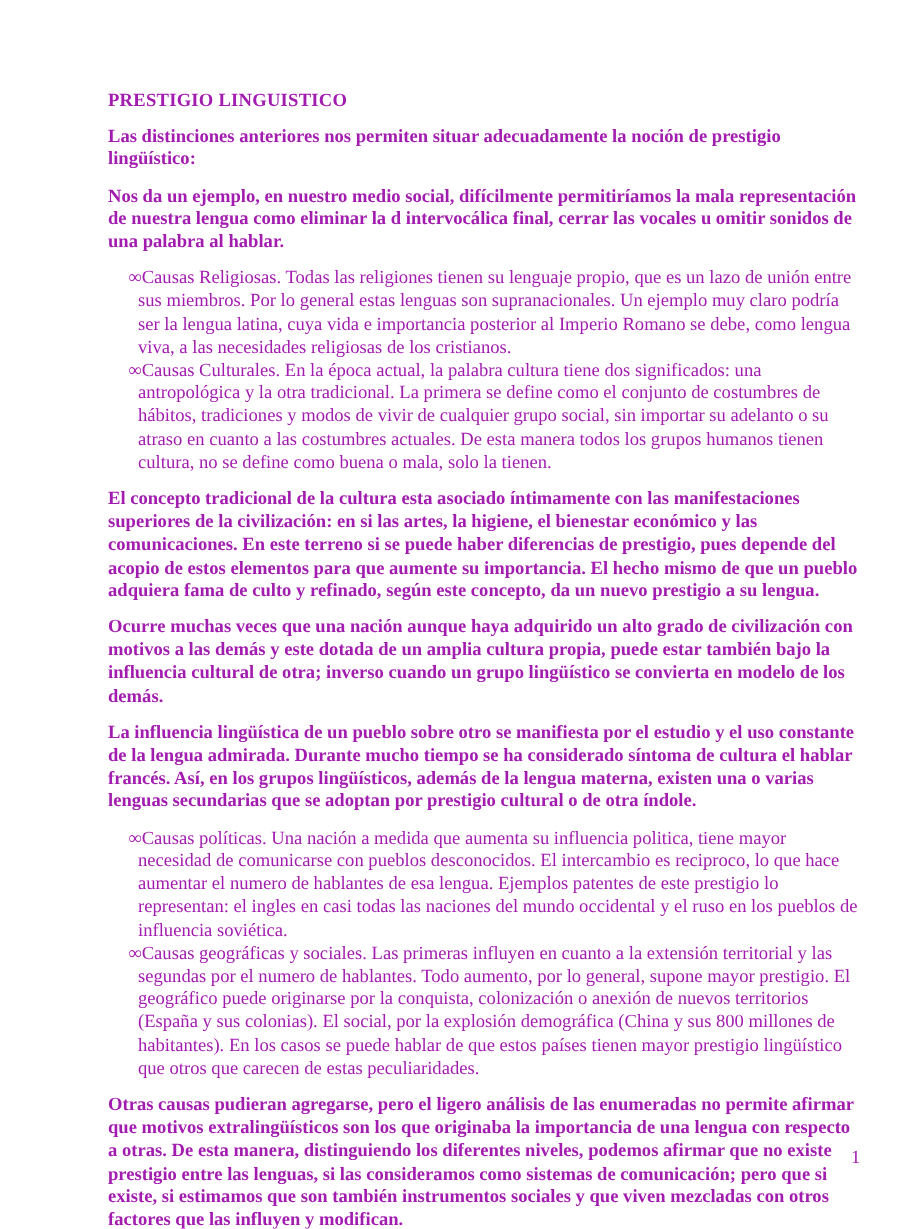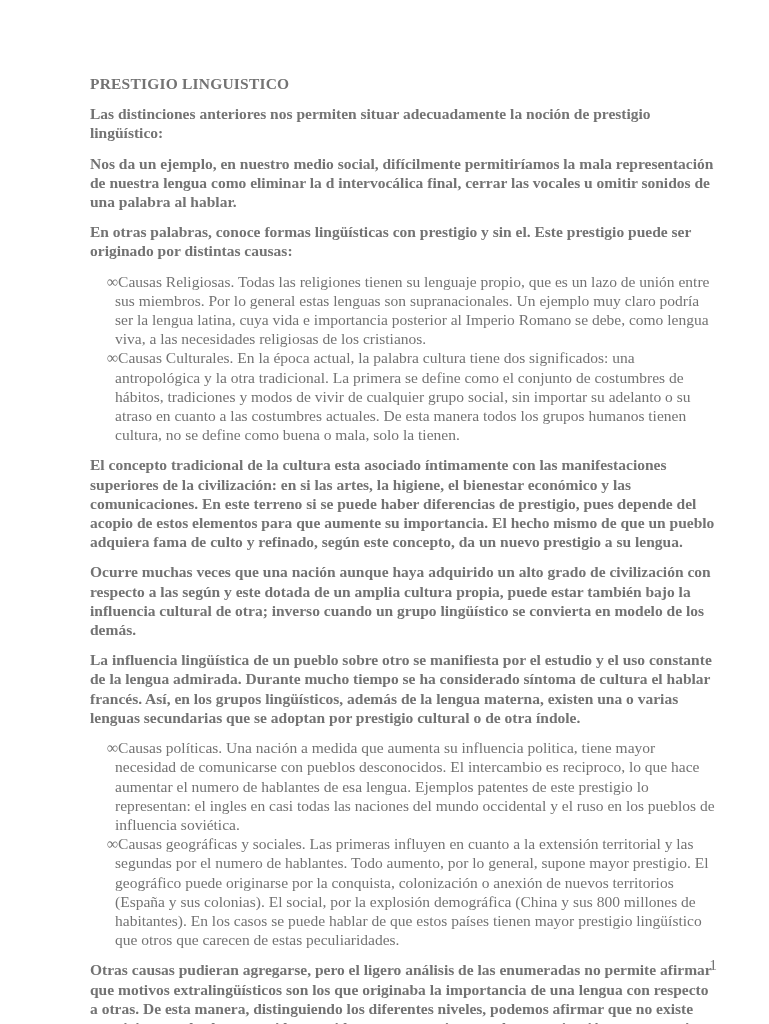--- a/index.html
+++ b/index.html
@@ -7,21 +7,21 @@
     padding: 0;
     background: #ffffff;
   }
   .page {
     position: relative;
     width: 769px;
     height: 1024px;
     background: #ffffff;
     overflow: hidden;
     font-family: "Liberation Serif", serif;
-    color: #737373;
+    color: #a21caf;
   }
   .content {
     position: absolute;
     left: 90px;
     top: 74px;
     width: 627px;
     font-size: 15.5px;
     line-height: 19.2px;
     text-align: left;
   }
@@ -59,34 +59,33 @@
 
 <div class="page">
   <div class="content">
 
     <div class="block doc-title">PRESTIGIO LINGUISTICO</div>
 
     <p class="block">Las distinciones anteriores nos permiten situar adecuadamente la noción de prestigio lingüístico:</p>
 
     <p class="block">Nos da un ejemplo, en nuestro medio social, difícilmente permitiríamos la mala representación de nuestra lengua como eliminar la d intervocálica final, cerrar las vocales u omitir sonidos de una palabra al hablar.</p>
 
-    <p class="block">En otras palabras, conoce formas lingüísticas con prestigio y sin el. Este prestigio puede ser originado por distintas causas:</p>
 
     <div class="blist">
       <div class="li">
         <span class="bullet">∞</span><span>Causas Religiosas. Todas las religiones tienen su lenguaje propio, que es un lazo de unión entre sus miembros. Por lo general estas lenguas son supranacionales. Un ejemplo muy claro podría ser la lengua latina, cuya vida e importancia posterior al Imperio Romano se debe, como lengua viva, a las necesidades religiosas de los cristianos.</span>
       </div>
       <div class="li">
         <span class="bullet">∞</span><span>Causas Culturales. En la época actual, la palabra cultura tiene dos significados: una antropológica y la otra tradicional. La primera se define como el conjunto de costumbres de hábitos, tradiciones y modos de vivir de cualquier grupo social, sin importar su adelanto o su atraso en cuanto a las costumbres actuales. De esta manera todos los grupos humanos tienen cultura, no se define como buena o mala, solo la tienen.</span>
       </div>
     </div>
 
     <p class="block">El concepto tradicional de la cultura esta asociado íntimamente con las manifestaciones superiores de la civilización: en si las artes, la higiene, el bienestar económico y las comunicaciones. En este terreno si se puede haber diferencias de prestigio, pues depende del acopio de estos elementos para que aumente su importancia. El hecho mismo de que un pueblo adquiera fama de culto y refinado, según este concepto, da un nuevo prestigio a su lengua.</p>
 
-    <p class="block">Ocurre muchas veces que una nación aunque haya adquirido un alto grado de civilización con respecto a las según y este dotada de un amplia cultura propia, puede estar también bajo la influencia cultural de otra; inverso cuando un grupo lingüístico se convierta en modelo de los demás.</p>
+    <p class="block">Ocurre muchas veces que una nación aunque haya adquirido un alto grado de civilización con motivos a las demás y este dotada de un amplia cultura propia, puede estar también bajo la influencia cultural de otra; inverso cuando un grupo lingüístico se convierta en modelo de los demás.</p>
 
     <p class="block">La influencia lingüística de un pueblo sobre otro se manifiesta por el estudio y el uso constante de la lengua admirada. Durante mucho tiempo se ha considerado síntoma de cultura el hablar francés. Así, en los grupos lingüísticos, además de la lengua materna, existen una o varias lenguas secundarias que se adoptan por prestigio cultural o de otra índole.</p>
 
     <div class="blist">
       <div class="li">
         <span class="bullet">∞</span><span>Causas políticas. Una nación a medida que aumenta su influencia politica, tiene mayor necesidad de comunicarse con pueblos desconocidos. El intercambio es reciproco, lo que hace aumentar el numero de hablantes de esa lengua. Ejemplos patentes de este prestigio lo representan: el ingles en casi todas las naciones del mundo occidental y el ruso en los pueblos de influencia soviética.</span>
       </div>
       <div class="li">
         <span class="bullet">∞</span><span>Causas geográficas y sociales. Las primeras influyen en cuanto a la extensión territorial y las segundas por el numero de hablantes. Todo aumento, por lo general, supone mayor prestigio. El geográfico puede originarse por la conquista, colonización o anexión de nuevos territorios (España y sus colonias). El social, por la explosión demográfica (China y sus 800 millones de habitantes). En los casos se puede hablar de que estos países tienen mayor prestigio lingüístico que otros que carecen de estas peculiaridades.</span>
       </div>

